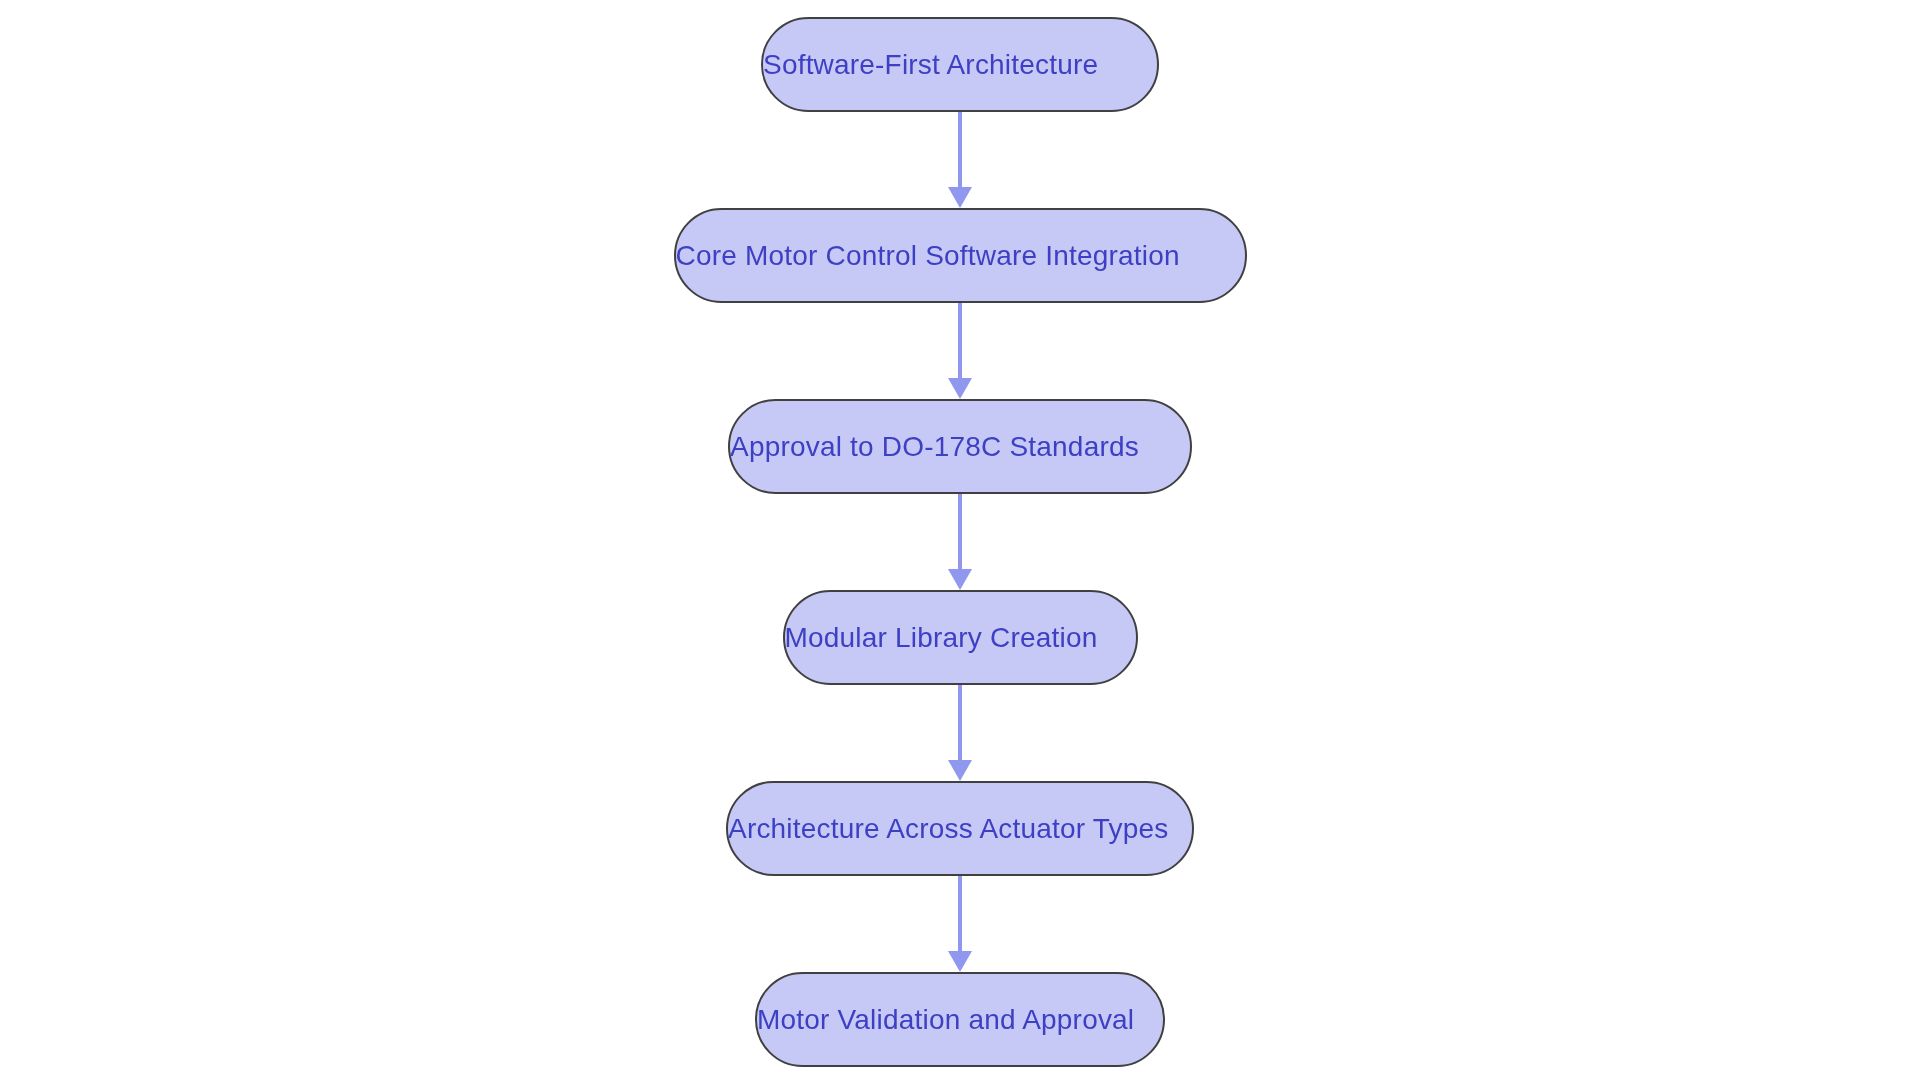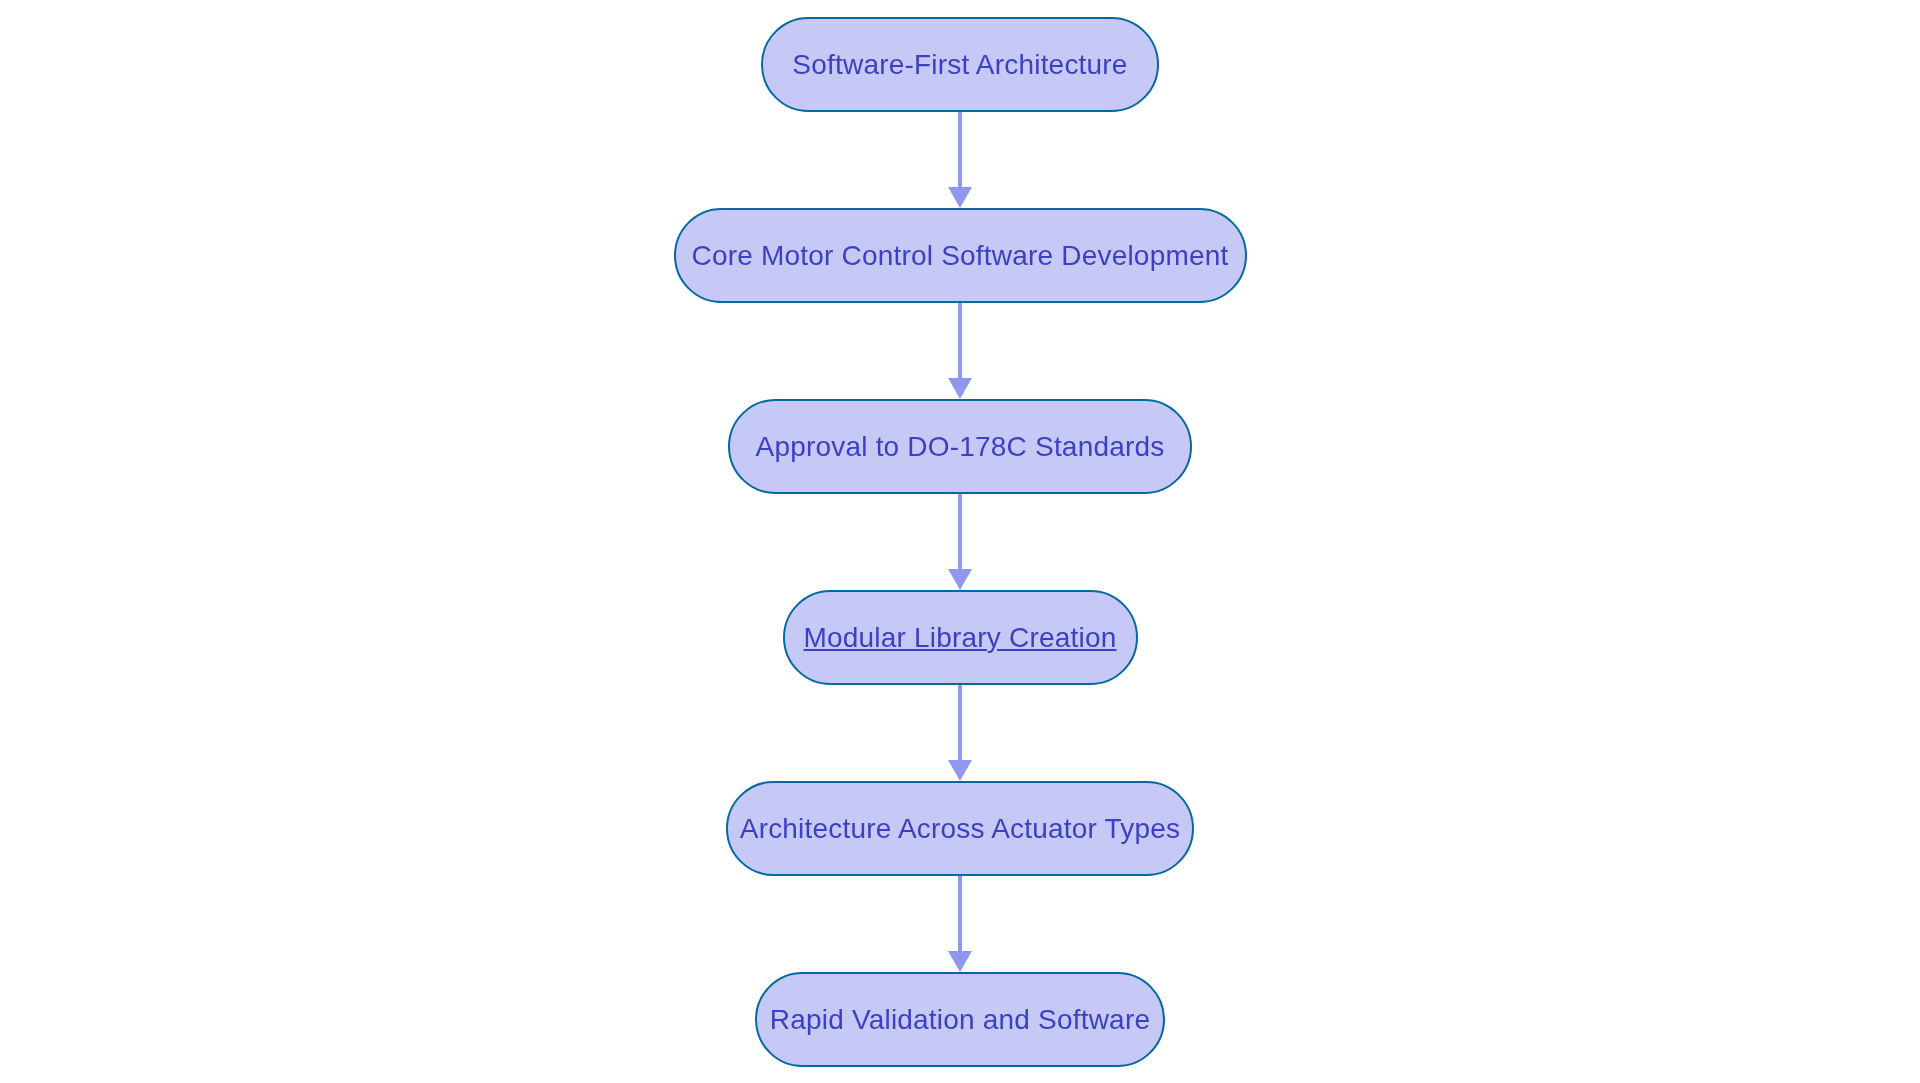--- a/index.html
+++ b/index.html
@@ -22,34 +22,33 @@
     width: 100%;
     display: flex;
     flex-direction: column;
     align-items: center;
   }
   .flow-node {
     box-sizing: border-box;
     height: 95px;
     border-radius: 48px;
     background: #c6c9f6;
-    border: 2px solid #0369a1;
+    border: 2px solid #404040;
     display: flex;
     align-items: center;
-    justify-content: center;
     color: #3e40c3;
     font-size: 28px;
     letter-spacing: 0.2px;
     white-space: nowrap;
     flex: 0 0 auto;
   }
   .w1 { width: 398px; }
   .w2 { width: 573px; }
   .w3 { width: 464px; }
-  .w4 { width: 355px; text-decoration: underline; }
+  .w4 { width: 355px; }
   .w5 { width: 468px; }
   .w6 { width: 410px; }
   .connector {
     height: 96px;
     display: flex;
     flex-direction: column;
     align-items: center;
     flex: 0 0 auto;
   }
   .connector .shaft {
@@ -75,21 +74,21 @@
     <div class="flow-node w1">
       <span>Software-First Architecture</span>
     </div>
 
     <div class="connector">
       <div class="shaft"></div>
       <div class="head"></div>
     </div>
 
     <div class="flow-node w2">
-      <span>Core Motor Control Software Development</span>
+      <span>Core Motor Control Software Integration</span>
     </div>
 
     <div class="connector">
       <div class="shaft"></div>
       <div class="head"></div>
     </div>
 
     <div class="flow-node w3">
       <span>Approval to DO-178C Standards</span>
     </div>
@@ -111,17 +110,17 @@
     <div class="flow-node w5">
       <span>Architecture Across Actuator Types</span>
     </div>
 
     <div class="connector">
       <div class="shaft"></div>
       <div class="head"></div>
     </div>
 
     <div class="flow-node w6">
-      <span>Rapid Validation and Software</span>
+      <span>Motor Validation and Approval</span>
     </div>
 
   </div>
 </div>
 
 </body></html>

